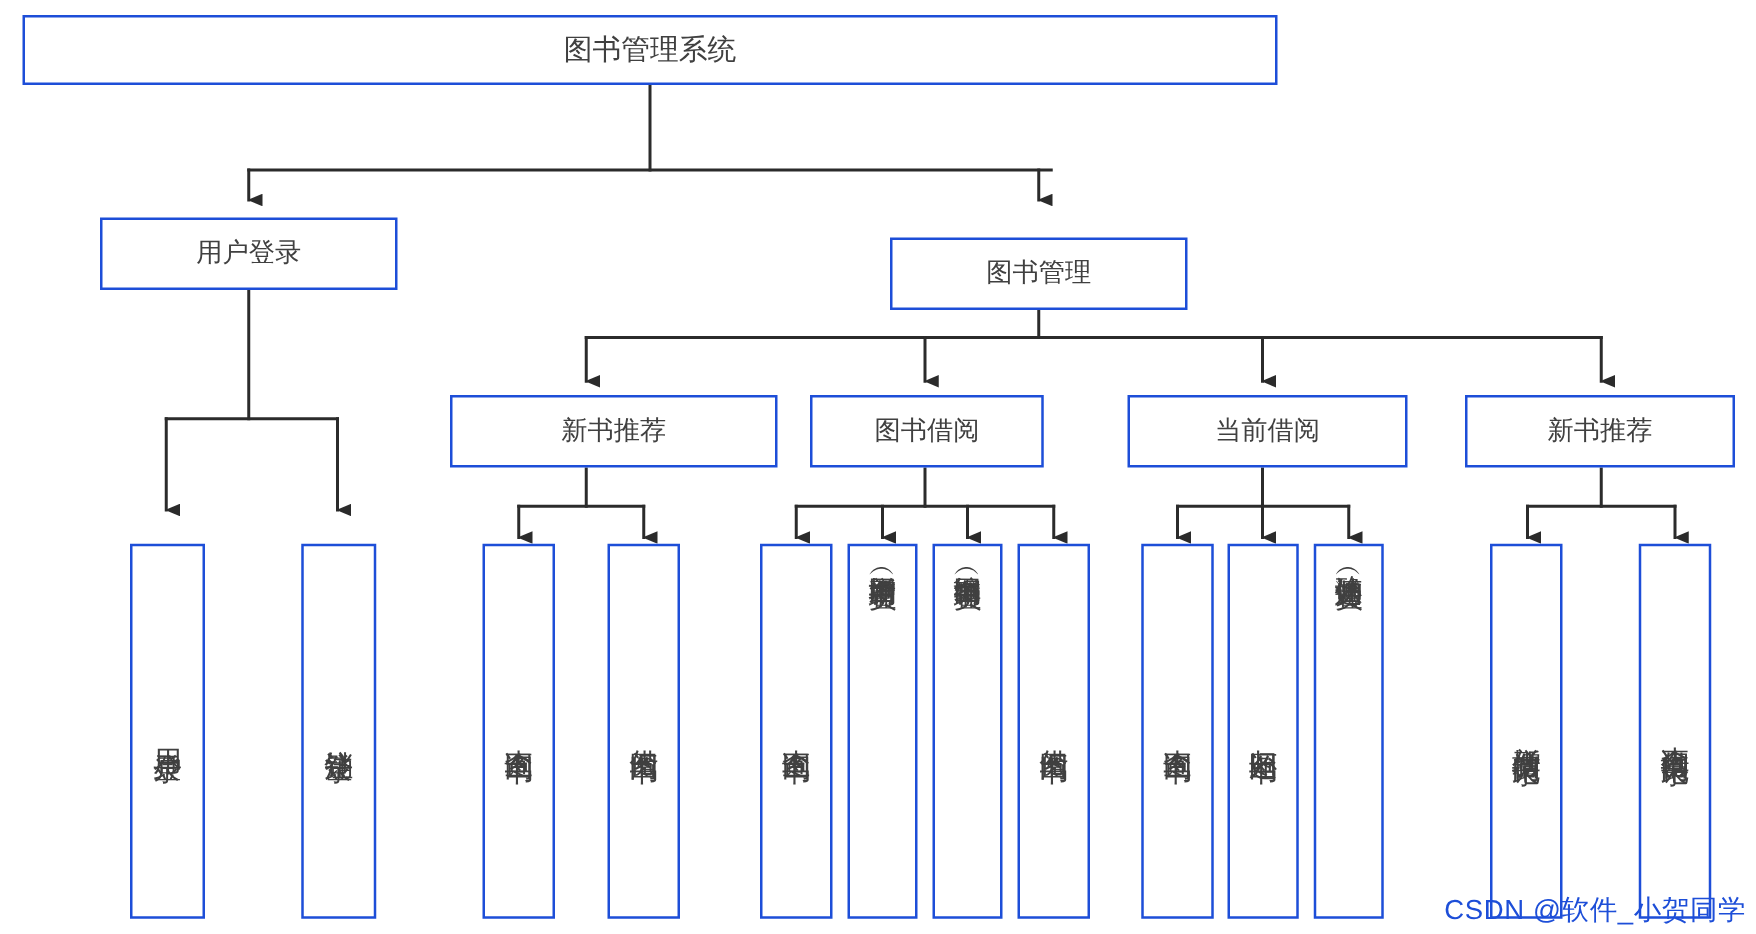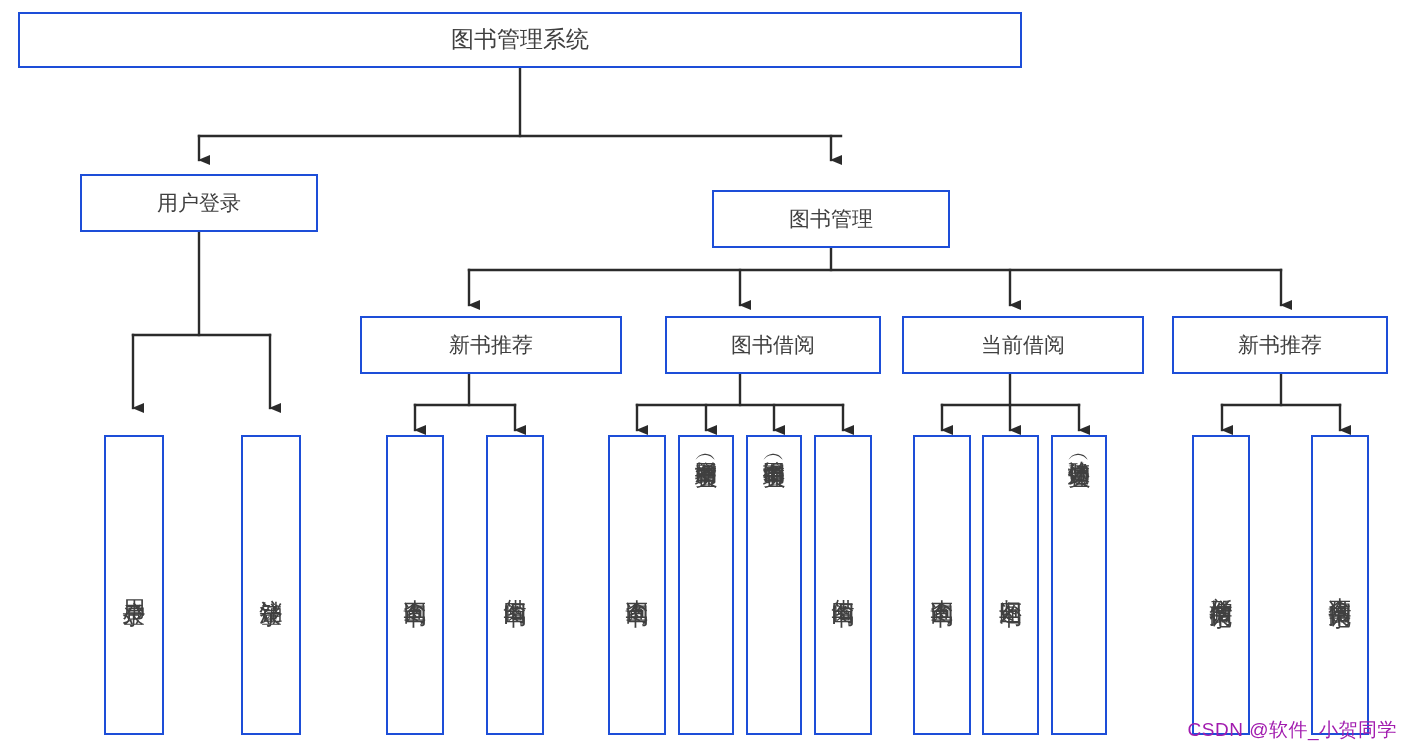--- a/index.html
+++ b/index.html
@@ -86,22 +86,22 @@
   }
   
   .node.leaf.centered {
     align-items: center;
     padding-top: 0;
   }
   .watermark {
     position: absolute;
     right: 8px;
     bottom: 4px;
-    font-size: 19px;
-    color: #a21caf;
+    font-size: 22px;
+    color: #1d4ed8;
     letter-spacing: 0.5px;
     white-space: nowrap;
   }
 </style>
 </head>
 <body>
 
 <div id="canvas">
 
   <svg class="connectors" viewBox="0 0 1405 747" xmlns="http://www.w3.org/2000/svg">
@@ -162,24 +162,24 @@
   <div class="node lvl1" style="left:80px; top:174px; width:238px;">
     <span class="label">用户登录</span>
   </div>
   <div class="node lvl1" style="left:712px; top:174px; width:238px;margin-top:16px;">
     <span class="label">图书管理</span>
   </div>
 
   <div class="node lvl2" style="left:360px; top:316px; width:262px;">
     <span class="label">新书推荐</span>
   </div>
-  <div class="node lvl2" style="left:665px; top:316px; width:216px;">
+  <div class="node lvl2" style="left:648px; top:316px; width:187px;">
     <span class="label">图书借阅</span>
   </div>
-  <div class="node lvl2" style="left:902px; top:316px; width:242px;justify-content:center;">
+  <div class="node lvl2" style="left:902px; top:316px; width:224px;justify-content:center;">
     <span class="label">当前借阅</span>
   </div>
   <div class="node lvl2" style="left:1172px; top:316px; width:216px;">
     <span class="label">新书推荐</span>
   </div>
 
   <div class="node leaf centered" style="left:104px; width:60px;">
     <span class="label">用户登录</span>
   </div>
   <div class="node leaf centered" style="left:241px; width:60px;">

